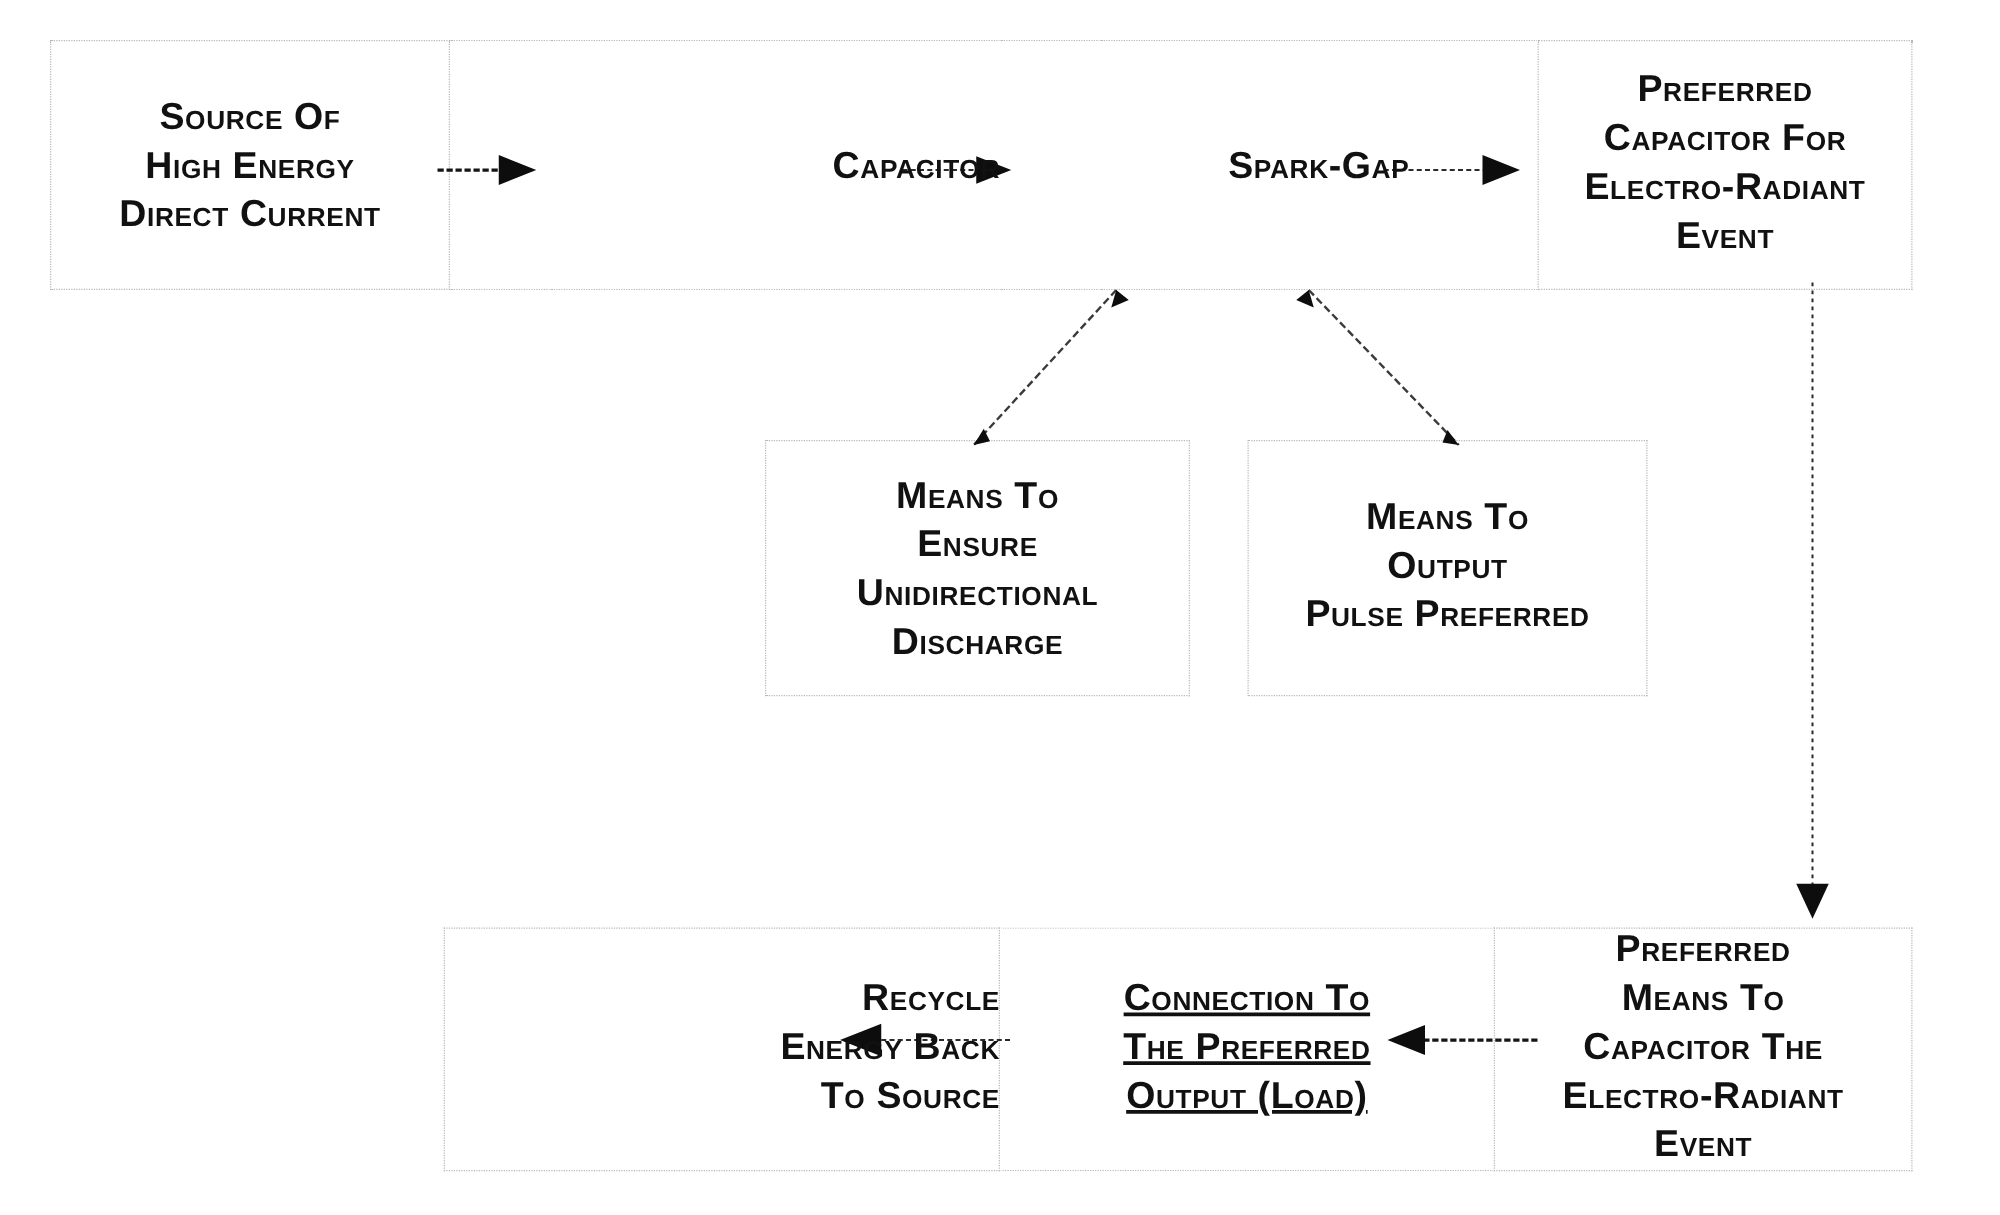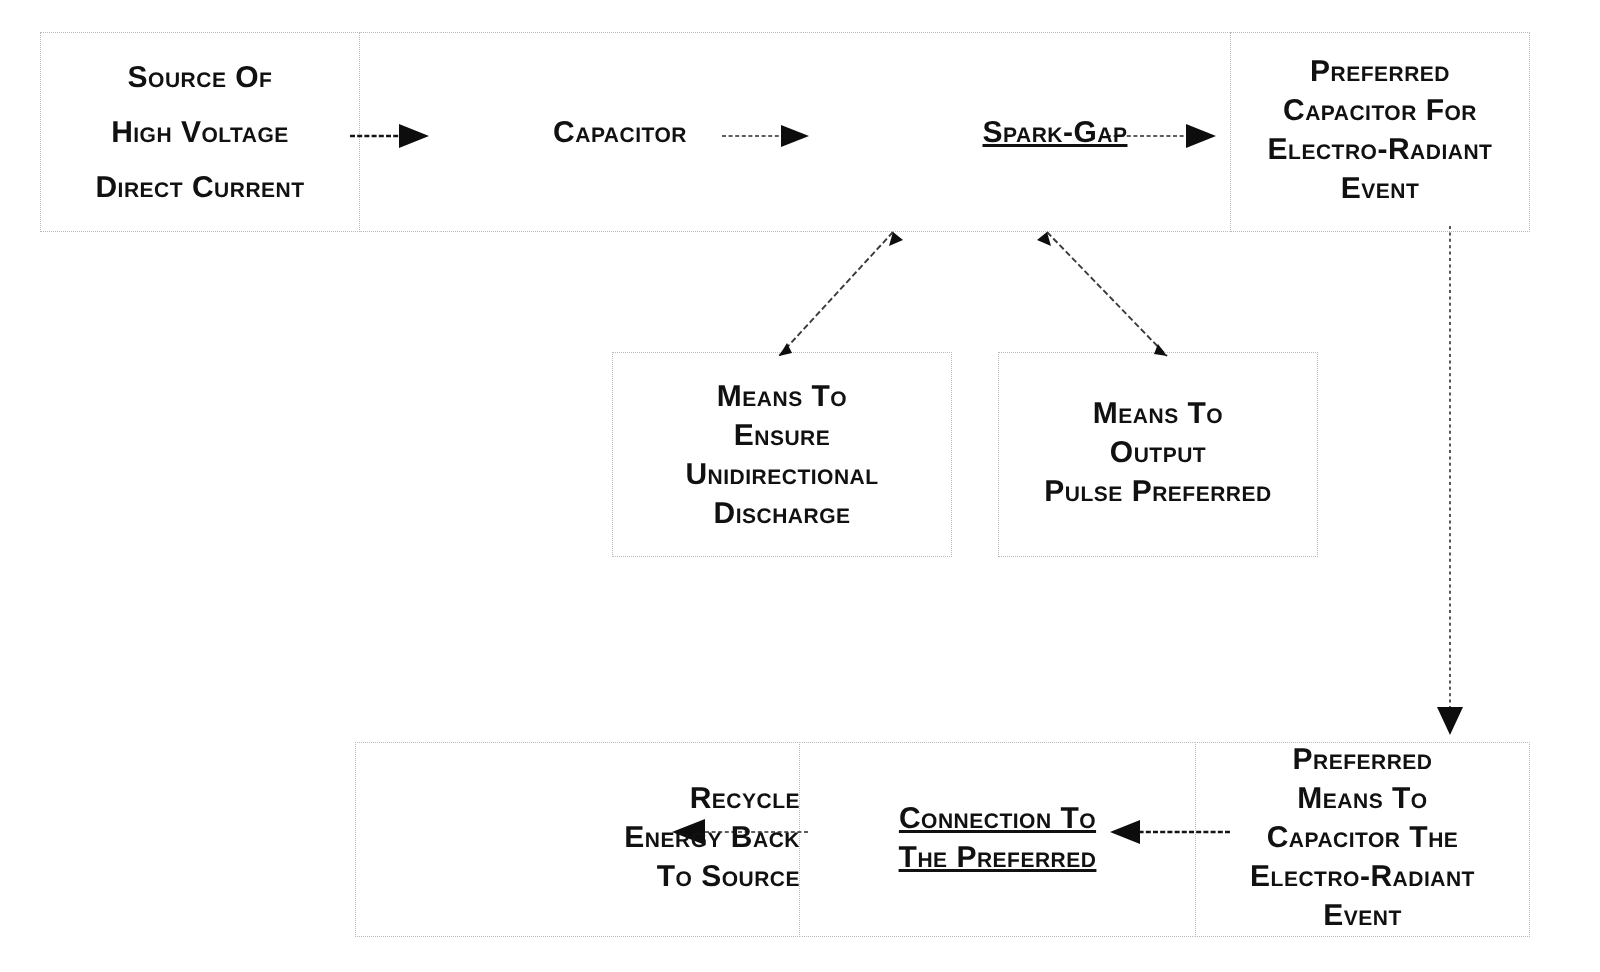--- a/index.html
+++ b/index.html
@@ -148,31 +148,31 @@
       <line class="wire-solid" x1="1230" y1="832" x2="1135" y2="832"></line>
       <polygon class="head" points="1140,820 1110,832 1140,844"></polygon>
     </g>
 
     <g>
       <line class="wire-thin" x1="808" y1="832" x2="700" y2="832"></line>
       <polygon class="head" points="705,819 672,832 705,845"></polygon>
     </g>
   </svg>
 
-  <div class="node" style="left:40px; top:32px; width:320px; height:200px;gap:16px;">
+  <div class="node" style="left:40px; top:32px; width:320px; height:200px;">
     <span class="ln">Source Of</span>
-    <span class="ln">High Voltage</span>
+    <span class="ln">High Energy</span>
     <span class="ln">Direct Current</span>
   </div>
 
-  <div class="node" style="left:440px; top:32px; width:360px; height:200px;">
+  <div class="node" style="left:440px; top:32px; width:360px; height:200px;align-items:flex-end;">
     <span class="ln">Capacitor</span>
   </div>
 
-  <div class="node" style="left:880px; top:32px; width:350px; height:200px;text-decoration:underline;">
+  <div class="node" style="left:880px; top:32px; width:350px; height:200px;">
     <span class="ln">Spark-Gap</span>
   </div>
 
   <div class="node" style="left:1230px; top:26px; width:300px; height:208px;">
     <span class="ln">Preferred</span>
     <span class="ln">Capacitor For</span>
     <span class="ln">Electro-Radiant</span>
     <span class="ln">Event</span>
   </div>
 
@@ -191,20 +191,21 @@
 
   <div class="node" style="left:355px; top:755px; width:445px; height:165px;align-items:flex-end;">
     <span class="ln">Recycle</span>
     <span class="ln">Energy Back</span>
     <span class="ln">To Source</span>
   </div>
 
   <div class="node" style="left:800px; top:755px; width:395px; height:165px;text-decoration:underline;">
     <span class="ln">Connection To</span>
     <span class="ln">The Preferred</span>
+    <span class="ln">Output (Load)</span>
   </div>
 
   <div class="node" style="left:1195px; top:735px; width:335px; height:205px;">
     <span class="ln">Preferred</span>
     <span class="ln">Means To</span>
     <span class="ln">Capacitor The</span>
     <span class="ln">Electro-Radiant</span>
     <span class="ln">Event</span>
   </div>
 

